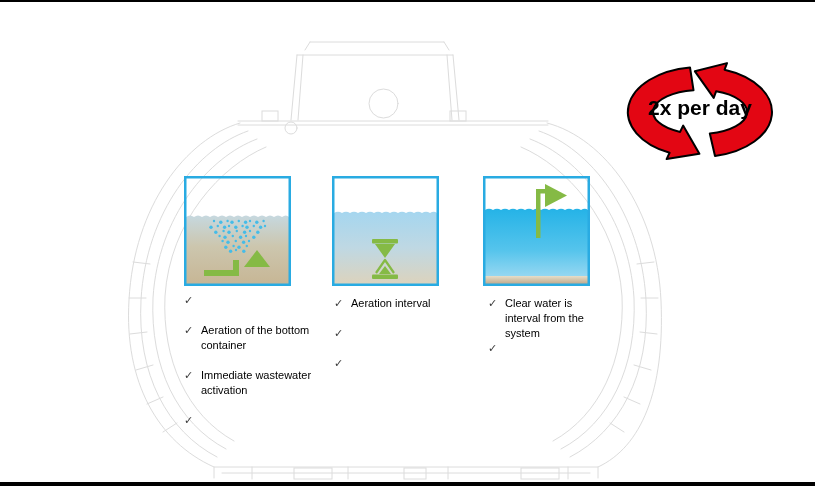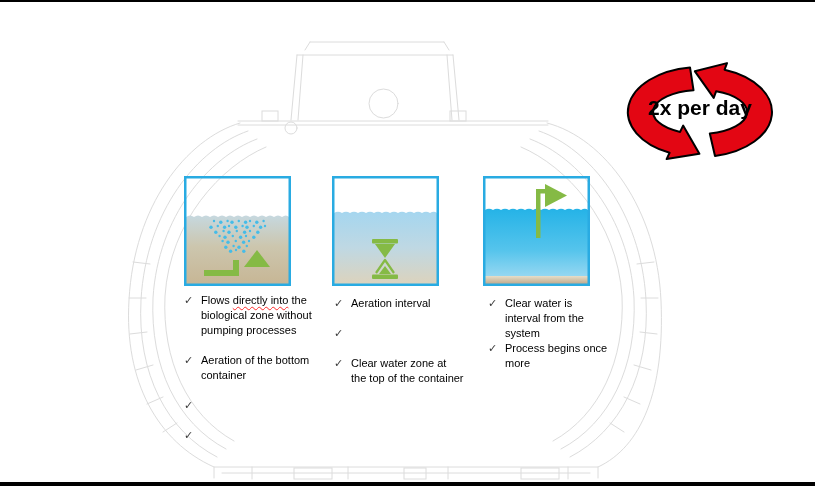--- a/index.html
+++ b/index.html
@@ -184,63 +184,58 @@
     <rect class="green" x="53" y="13" width="4.5" height="49"></rect>
     <rect class="green" x="53" y="13" width="9" height="4.5"></rect>
     <path class="green" d="M62,8 L62,31 L84,19.5 Z"></path>
   </g>
   <rect class="border" x="1.25" y="1.25" width="104.5" height="107.5"></rect>
 </svg>
 
 <ul id="col-1" class="col">
   <li class="item">
     <span class="chk">✓</span>
-    <span class="txt"><span>Flows </span><span class="sq">directly into</span><span> the
-biological zone without
-pumping processes</span></span>
   </li>
   <li class="item">
     <span class="chk">✓</span>
     <span class="txt">Aeration of the bottom
 container</span>
   </li>
   <li class="item">
     <span class="chk">✓</span>
+    <span class="txt">Immediate wastewater
+activation</span>
   </li>
   <li class="item">
     <span class="chk">✓</span>
   </li>
 </ul>
 
 <ul id="col-2" class="col">
   <li class="item">
     <span class="chk">✓</span>
     <span class="txt">Aeration interval</span>
   </li>
   <li class="item">
     <span class="chk">✓</span>
   </li>
   <li class="item">
     <span class="chk">✓</span>
-    <span class="txt">Clear water zone at
-the top of the container</span>
   </li>
 </ul>
 
 <ul id="col-3" class="col">
   <li class="item">
     <span class="chk">✓</span>
     <span class="txt">Clear water is
 interval from the
 system</span>
   </li>
   <li class="item">
     <span class="chk">✓</span>
-    <span class="txt">Process begins once
-more</span>
   </li>
 </ul>
 
 <svg id="cycle-badge" width="164" height="112" viewBox="-82 -56 164 112">
   <g>
     <path class="band" d="M -10 -44.6 A 72 45 0 0 0 -30.4 40.8 L -33.4 47.1 L -0.6 41.8 L -16.9 13.6 L -19.9 19.9 A 47 22 0 0 1 -6.5 -21.8 Z"></path>
     <path class="band" d="M 15 44 A 72 45 0 0 0 24.6 -42.3 L 27 -48.9 L -5.1 -40.7 L 13.7 -14.1 L 16.1 -20.7 A 47 22 0 0 1 9.8 21.5 Z"></path>
   </g>
   <text x="0" y="3">2x per day</text>
 </svg>

